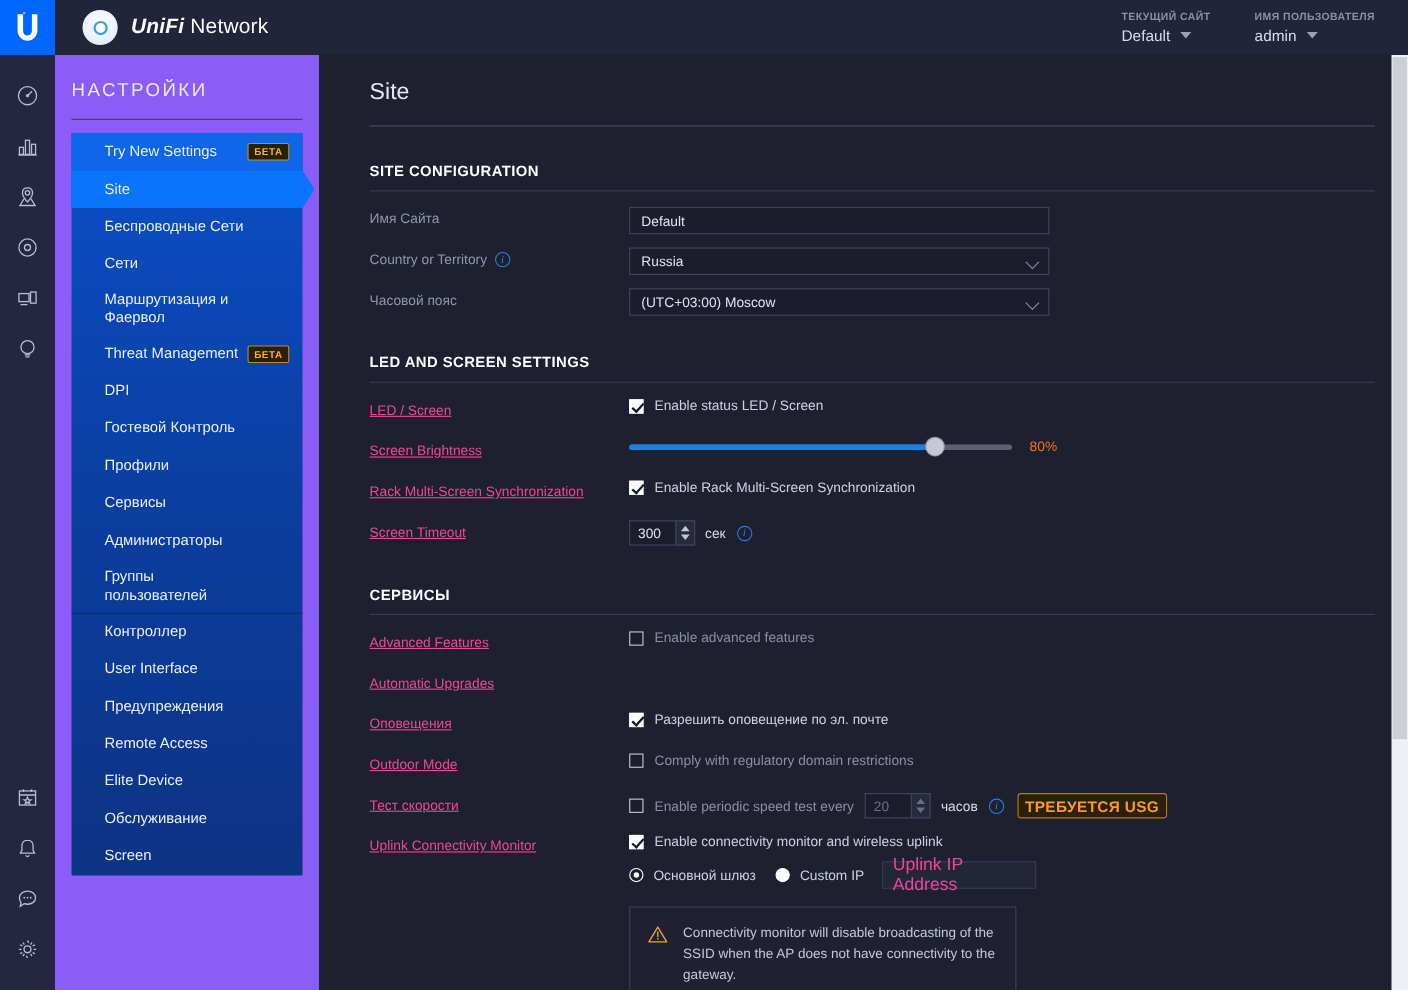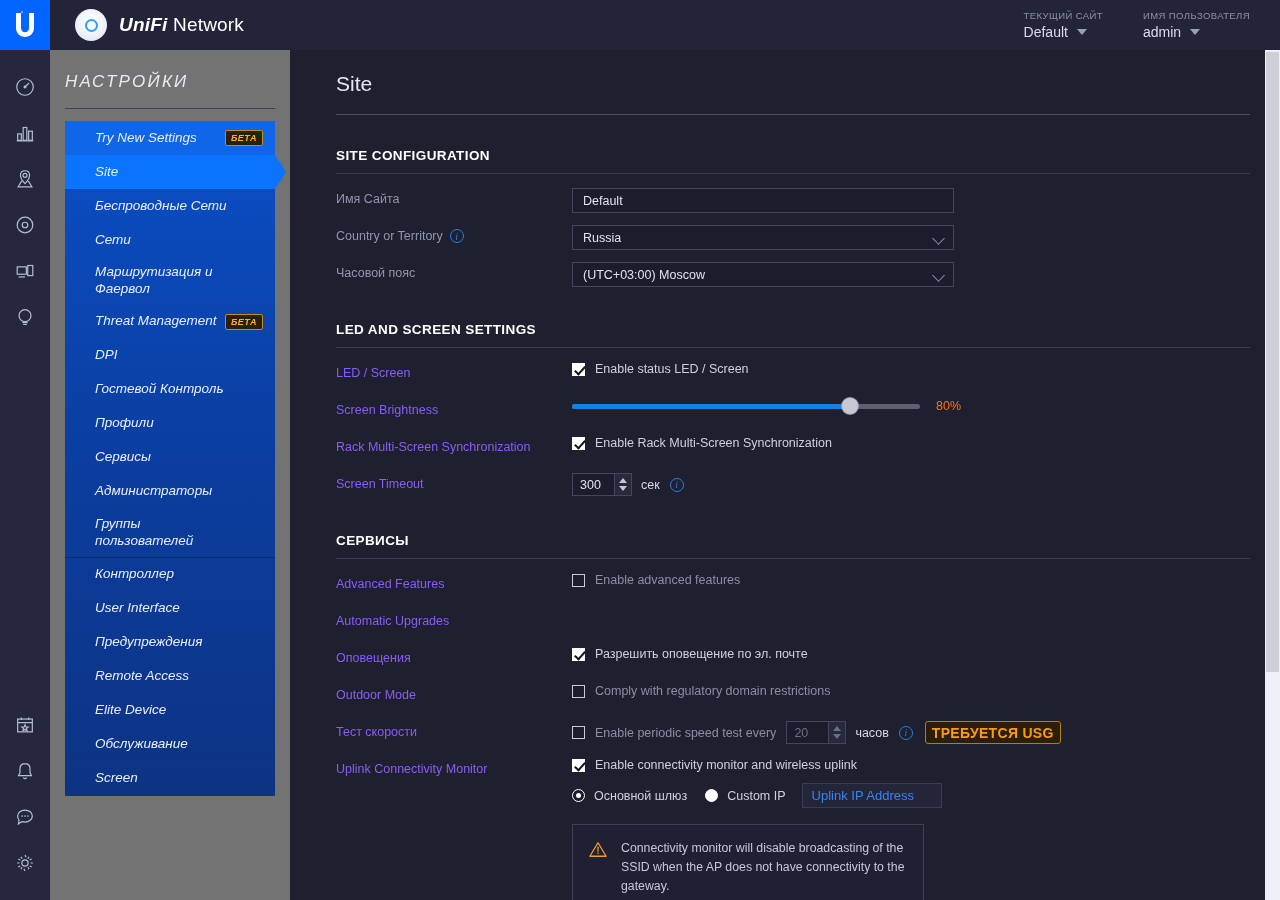--- a/index.html
+++ b/index.html
@@ -15,35 +15,35 @@
   .topbar { height: 50px; background: #22243a; display: flex; align-items: stretch; flex: 0 0 50px; position: relative; z-index: 5;}
   .logo-tile { width: 50px; background: #0066ff; display: flex; align-items: center; justify-content: center; }
   .logo-tile svg { width: 26px; height: 30px; }
   .brand { display: flex; align-items: center; gap: 12px; padding-left: 25px; }
   .brand-orb { width: 32px; height: 32px; border-radius: 50%; background: radial-gradient(circle at 50% 40%, #ffffff 0%, #eef2fa 55%, #d7dfee 100%); display: flex; align-items: center; justify-content: center; }
   .brand-orb i { display: block; width: 13px; height: 13px; border-radius: 50%; border: 2.5px solid #2da2f2; }
   .brand-text { font-size: 19px; color: #ffffff; letter-spacing: .2px; }
   .brand-text b { font-weight: bold; font-style: italic; }
   .topbar-right { margin-left: auto; display: flex; align-items: center; gap: 40px; padding-right: 30px; }
   .tr-block { display: flex; flex-direction: column; gap: 3px; }
-  .tr-label { font-size: 9.5px; color: #8c90a8; letter-spacing: .4px; text-transform: uppercase; }
+  .tr-label { font-size: 9.5px; color: #8c90a8; letter-spacing: .4px; text-transform: uppercase; font-weight: bold; }
   .tr-value { font-size: 14px; color: #d8dced; display: flex; align-items: center; gap: 9px; }
   .caret { width: 0; height: 0; border-left: 5px solid transparent; border-right: 5px solid transparent; border-top: 6px solid #9ba0b8; }
 
   
   .body { display: flex; flex: 1 1 auto; min-height: 0; }
 
   
   .rail { width: 50px; background: #252740; display: flex; flex-direction: column; align-items: center; flex: 0 0 50px; }
   .rail .spacer { flex: 1 1 auto; }
   .rail-btn { width: 50px; height: 46px; display: flex; align-items: center; justify-content: center; cursor: pointer; }
   .rail-btn svg { width: 22px; height: 22px; stroke: #b9bdd1; fill: none; stroke-width: 1.3; }
 
   
-  .settings-col { width: 240px; flex: 0 0 240px; background: #737373; padding: 0 0 0 0; position: relative; font-style: italic; }
+  .settings-col { width: 240px; flex: 0 0 240px; background: #8b5cf6; padding: 0 0 0 0; position: relative; }
   .settings-title { color: #e8ebf5; font-size: 17px; letter-spacing: 2.2px; padding: 22px 0 16px 15px; }
   .settings-rule { height: 1px; background: #3c3f58; margin: 0 15px 12px 15px; }
   .nav { margin: 0 15px; background: linear-gradient(180deg,#0a4fc8 0%, #0b3fa3 45%, #0d3383 100%); border-radius: 1px; }
   .nav-group { padding: 0; }
   .nav-sep { height: 1px; background: #0a2b6e; margin: 0; }
   .nav-item { position: relative; display: flex; align-items: center; min-height: 34px; padding: 7px 12px 7px 30px; color: #e9eefb; font-size: 13.5px; cursor: pointer; line-height: 1.25; }
   .nav-item.first { background: #1066e8; }
   .nav-item.active { background: #0a74ff; }
   .nav-item.active::after {
     content: ""; position: absolute; right: -11px; top: 50%; transform: translateY(-50%);
@@ -56,21 +56,21 @@
   
   .main { flex: 1 1 auto; background: #1e2030; padding: 0 30px 0 46px; overflow: hidden; position: relative; }
   .page-title { color: #e4e8f4; font-size: 21px; font-weight: normal; padding: 22px 0 18px 0; }
   .page-rule { height: 1px; background: #4b4f68; margin-bottom: 26px; }
   .section-head { color: #ffffff; font-size: 13.5px; font-weight: bold; letter-spacing: .4px; margin-bottom: 10px; }
   .section-rule { height: 1px; background: #3a3d55; margin-bottom: 14px; }
   .section { margin-bottom: 22px; margin-top: 33px; }
 
   .row { display: flex; align-items: flex-start; min-height: 27px; margin-bottom: 10px; }
   .row-label { width: 236px; flex: 0 0 236px; color: #9196af; font-size: 12.5px; padding-top: 4px; display: flex; align-items: center; gap: 7px; }
-  .row-label.dim { color: #8b5cf6; }
+  .row-label.dim { color: #ec4899; text-decoration: underline; }
   .row-ctl { flex: 1 1 auto; display: flex; align-items: center; flex-wrap: wrap; }
 
   .info-i { width: 14px; height: 14px; border-radius: 50%; border: 1.3px solid #2b7de0; color: #2b7de0; font-size: 10px; font-style: italic; font-family: "Liberation Serif", serif; display: inline-flex; align-items: center; justify-content: center; cursor: pointer; flex: 0 0 14px; }
 
   .field { height: 25px; background: #1b1d2c; border: 1px solid #43465e; color: #dfe3f0; font-size: 12.5px; padding: 0 10px; width: 382px; display: flex; align-items: center; outline: none; }
   .select { position: relative; width: 382px; }
   .select .field { width: 100%; padding-right: 28px; }
   .select .chev { position: absolute; right: 11px; top: 9px; width: 9px; height: 9px; border-right: 1.6px solid #8a8fa8; border-bottom: 1.6px solid #8a8fa8; transform: rotate(45deg); pointer-events: none; }
 
   .chk { width: 13px; height: 13px; border: 1px solid #c8ccda; background: #1b1d2c; flex: 0 0 13px; position: relative; cursor: pointer; margin-right: 10px; }
@@ -100,21 +100,21 @@
   .spin.dim .btns i.dn { border-top-color: #6b6f86; }
   .unit { color: #d5d9e8; font-size: 12.5px; margin-left: 9px; margin-right: 10px; }
 
   .badge-usg { background: #2a1f07; color: #ff9a14; border: 1px solid #b97a15; font-size: 14px; font-weight: bold; letter-spacing: .3px; padding: 3px 6px 2px 6px; border-radius: 3px; margin-left: 12px; }
 
   .notice { width: 352px; border: 1px solid #3d4059; background: #1f2132; padding: 14px 16px; display: flex; gap: 14px; align-items: flex-start; margin: 16px 0 6px 0; }
   .notice .warn { flex: 0 0 18px; margin-top: 2px; }
   .notice .warn svg { width: 18px; height: 17px; }
   .notice p { color: #c3c8da; font-size: 12.3px; line-height: 1.55; }
 
-  .ghost-field { height: 25px; width: 140px; background: #232538; border: 1px solid #393c53; color: #3b82f6; font-size: 13px; padding: 0 9px; display: flex; align-items: center; margin-left: 16px; }
+  .ghost-field { height: 25px; width: 140px; background: #232538; border: 1px solid #393c53; color: #ec4899; font-size: 16px; padding: 0 9px; display: flex; align-items: center; margin-left: 16px; }
 
   
   .scrollbar { position: absolute; top: 50px; right: 0; width: 15px; height: 850px; background: #eef0f7; z-index: 9; }
   .scrollbar .thumb { position: absolute; top: 2px; left: 1px; width: 13px; height: 620px; background: #cdcfd6; border-radius: 0; }
 </style>
 </head>
 <body>
 
 <div class="app">
 

